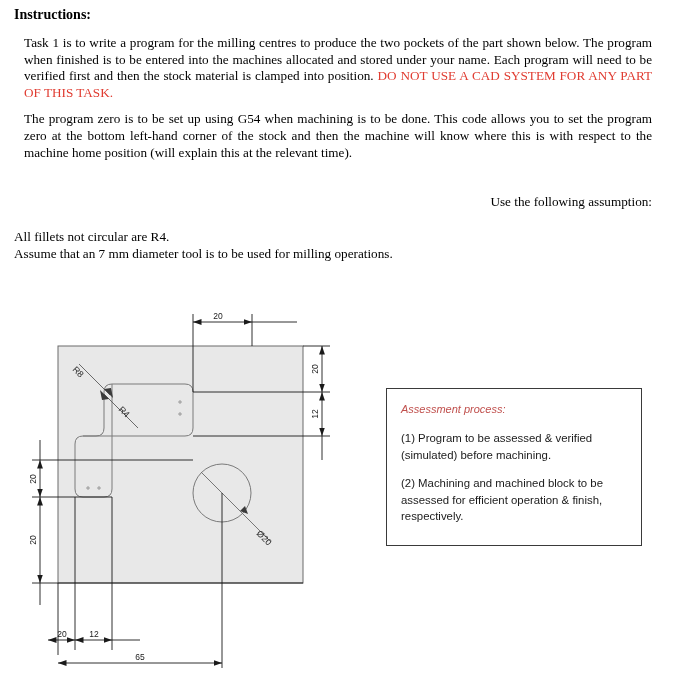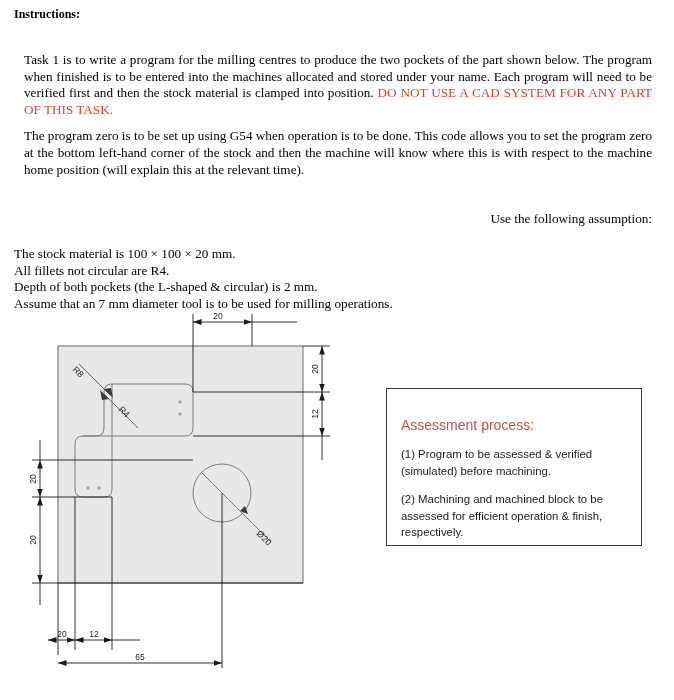--- a/index.html
+++ b/index.html
@@ -19,23 +19,23 @@
   
   #instructions {
     position: absolute;
     left: 14px;
     top: 6px;
     width: 648px;
   }
   .heading {
     font-family: "Liberation Serif", serif;
     font-weight: bold;
-    font-size: 12px;
+    font-size: 14px;
     line-height: 17px;
-    margin: 0 0 29px 0;
+    margin: 0 0 12px 0;
   }
   .para {
     font-size: 13.2px;
     line-height: 16.6px;
     text-align: justify;
     margin: 10px;
   }
   .para.loose { text-align: right; }
   .spacer-sm { height: 13px; }
   .spacer-xs { height: 8px; }
@@ -55,23 +55,24 @@
     width: 256px;
     height: 158px;
     border: 1px solid #3a3a3a;
     box-sizing: border-box;
     background: #ffffff;
     padding: 13px 14px 0 14px;
     font-family: "Liberation Sans", sans-serif;
   }
   #assessment-box .ab-title {
     color: #c0504d;
-    font-size: 14px;
+    font-size: 11px;
     line-height: 15px;
-    margin: 16px 0 13px 0;
+    margin: 0 0 13px 0;
+    font-style: italic;
   }
   #assessment-box .ab-item {
     color: #1a1a1a;
     font-size: 11.4px;
     line-height: 16.5px;
     margin: 12px 0 12px 0;
   }
 
   
   #drawing {
@@ -85,31 +86,29 @@
 </style>
 </head>
 <body>
 
 <div id="instructions">
 
   <p class="heading">Instructions:</p>
 
   <p class="para"><span>Task 1 is to write a program for the milling centres to produce the two pockets of the part shown below. The program when finished is to be entered into the machines allocated and stored under your name. Each program will need to be verified first and then the stock material is clamped into position. </span><span class="red">DO NOT USE A CAD SYSTEM FOR ANY PART OF THIS TASK.</span></p>
 
-  <p class="para">The program zero is to be set up using G54 when operation is to be done. This code allows you to set the program zero at the bottom left-hand corner of the stock and then the machine will know where this is with respect to the machine home position (will explain this at the relevant time).</p>
+  <p class="para">The program zero is to be set up using G54 when machining is to be done. This code allows you to set the program zero at the bottom left-hand corner of the stock and then the machine will know where this is with respect to the machine home position (will explain this at the relevant time).</p>
 
   <div class="spacer-sm"></div>
 
   <p class="para loose">Use the following assumption:</p>
 
   <div class="spacer-xs"></div>
 
-  <div class="assume-line">The stock material is 100 × 100 × 20 mm.</div>
   <div class="assume-line">All fillets not circular are R4.</div>
-  <div class="assume-line">Depth of both pockets (the L-shaped &amp; circular) is 2 mm.</div>
   <div class="assume-line">Assume that an 7 mm diameter tool is to be used for milling operations.</div>
 </div>
 
 <div id="assessment-box">
   <p class="ab-title">Assessment process:</p>
   <p class="ab-item">(1) Program to be assessed &amp; verified (simulated) before machining.</p>
   <p class="ab-item">(2) Machining and machined block to be assessed for efficient operation &amp; finish, respectively.</p>
 </div>
 
 <div id="drawing">

